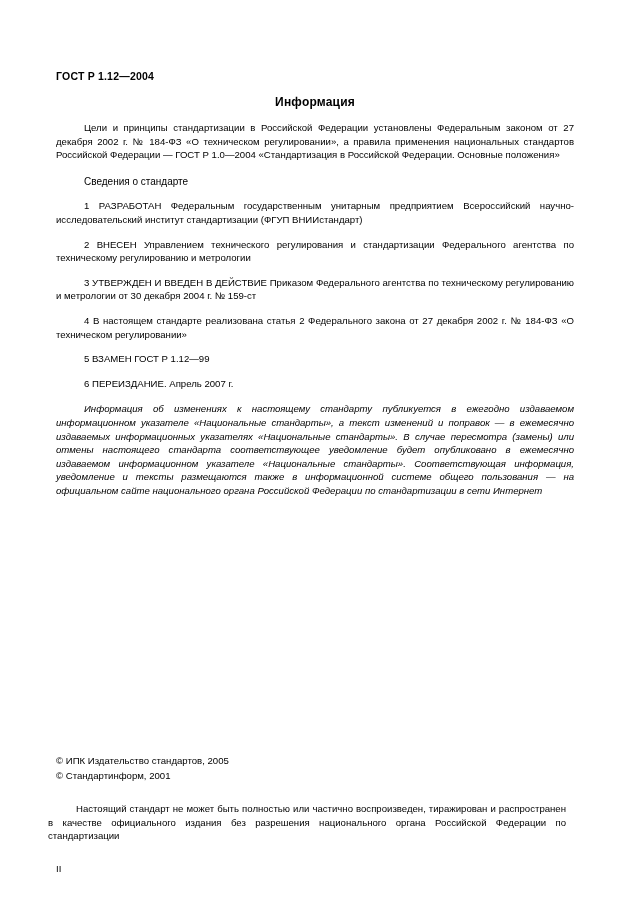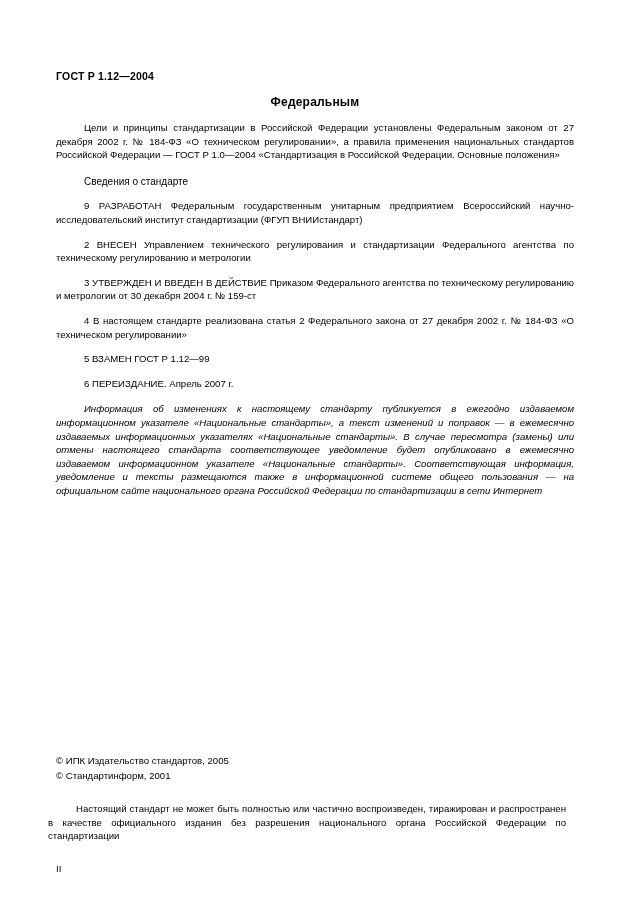--- a/index.html
+++ b/index.html
@@ -104,29 +104,29 @@
     font-size: 9.6px;
   }
 </style>
 </head>
 <body>
 
 <div class="page">
 
   <div class="doc-header">ГОСТ Р 1.12—2004</div>
 
-  <div class="doc-title">Федеральным</div>
+  <div class="doc-title">Информация</div>
 
   <div class="content">
 
     <p class="indent">Цели и принципы стандартизации в Российской Федерации установлены Федеральным законом от 27 декабря 2002 г. № 184-ФЗ «О техническом регулировании», а правила применения национальных стандартов Российской Федерации — ГОСТ Р 1.0—2004 «Стандартизация в Российской Федерации. Основные положения»</p>
 
     <p class="subhead">Сведения о стандарте</p>
 
-    <p class="indent gap">9 РАЗРАБОТАН Федеральным государственным унитарным предприятием Всероссийский науч­но-исследовательский институт стандартизации (ФГУП ВНИИстандарт)</p>
+    <p class="indent gap">1 РАЗРАБОТАН Федеральным государственным унитарным предприятием Всероссийский науч­но-исследовательский институт стандартизации (ФГУП ВНИИстандарт)</p>
 
     <p class="indent gap">2 ВНЕСЕН Управлением технического регулирования и стандартизации Федерального агентства по техническому регулированию и метрологии</p>
 
     <p class="indent gap">3 УТВЕРЖДЕН И ВВЕДЕН В ДЕЙСТВИЕ Приказом Федерального агентства по техническому регулированию и метрологии от 30 декабря 2004 г. № 159-ст</p>
 
     <p class="indent gap">4 В настоящем стандарте реализована статья 2 Федерального закона от 27 декабря 2002 г. № 184-ФЗ «О техническом регулировании»</p>
 
     <p class="indent gap">5 ВЗАМЕН ГОСТ Р 1.12—99</p>
 
     <p class="indent gap">6 ПЕРЕИЗДАНИЕ. Апрель 2007 г.</p>

